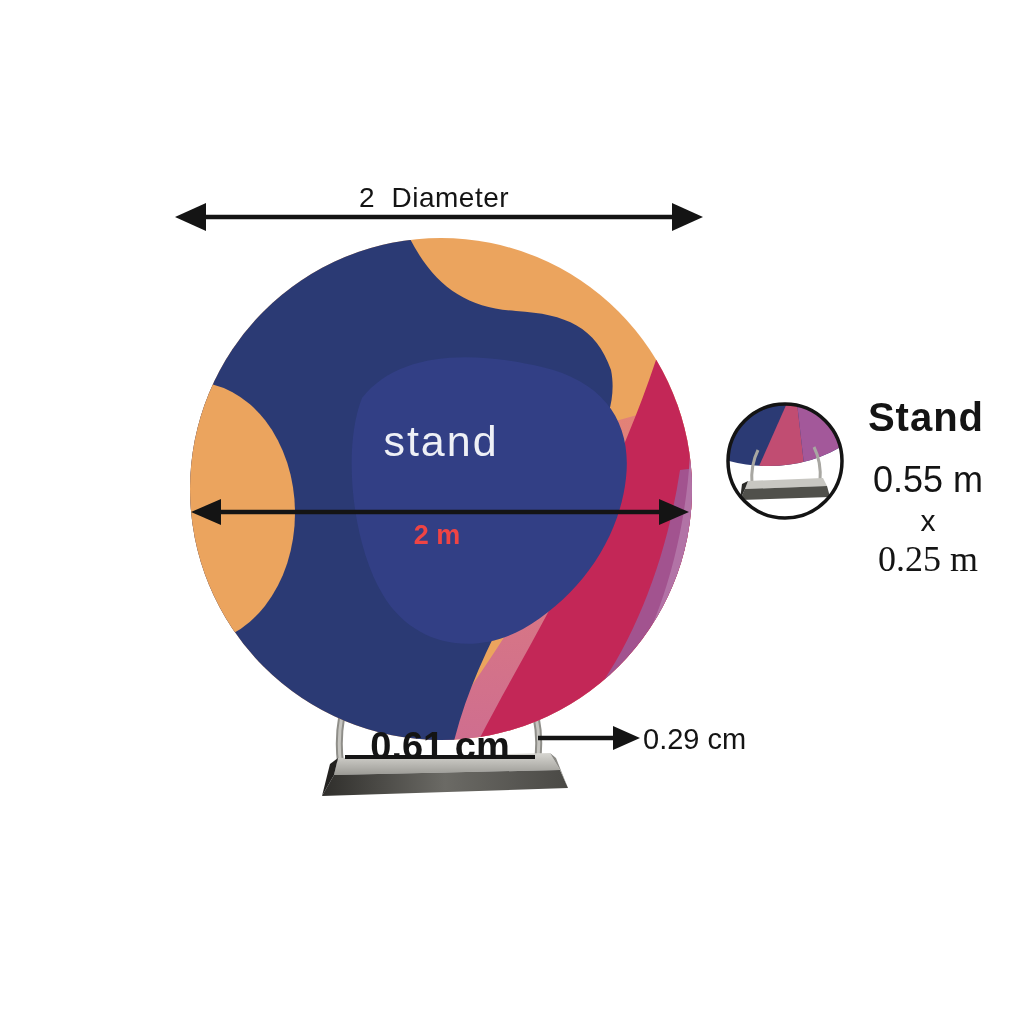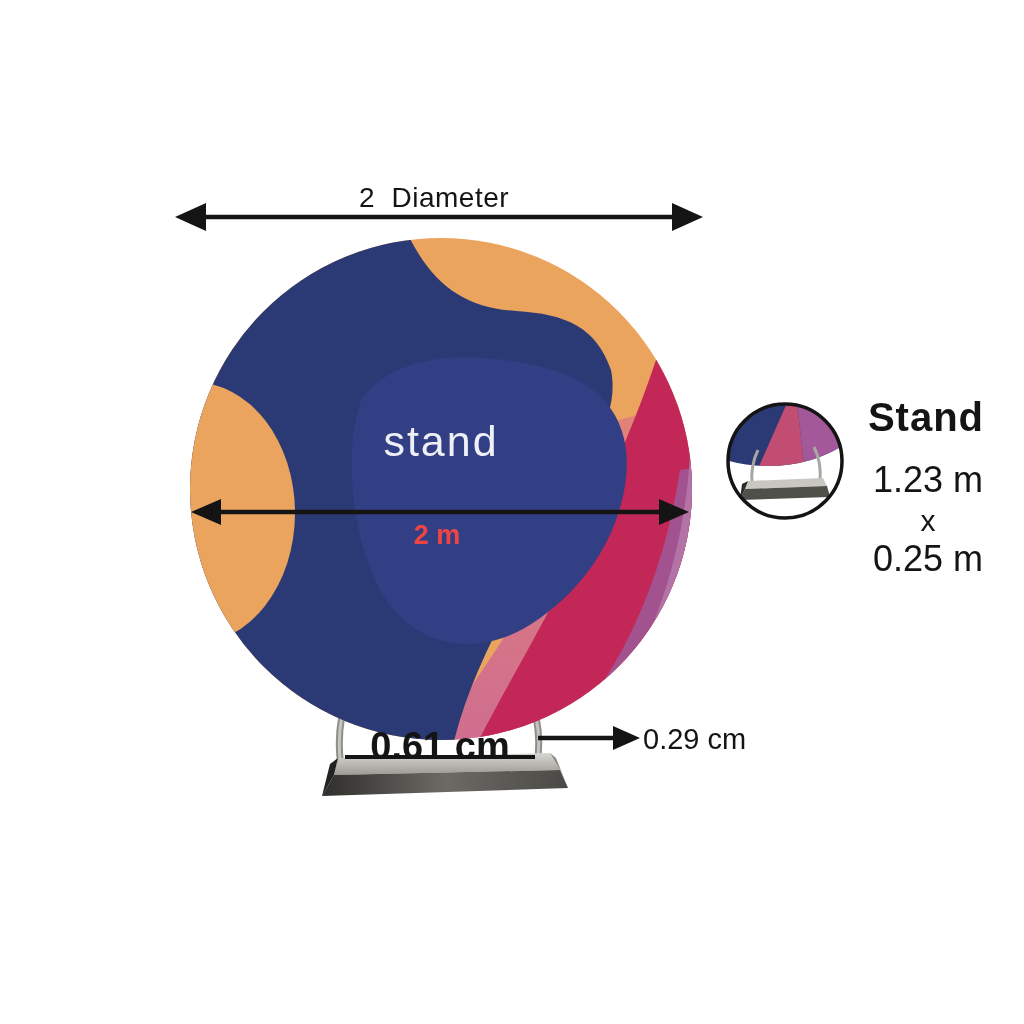--- a/index.html
+++ b/index.html
@@ -12,21 +12,21 @@
   .center{transform:translateX(-50%);text-align:center;}
   #top-dim-label{left:434px;top:184px;font-size:28px;font-weight:500;letter-spacing:.5px;}
   #backdrop-title{left:444px;top:369px;font-size:45px;font-weight:bold;color:#ffffff;letter-spacing:1px;}
   #backdrop-subtitle{left:441px;top:420px;font-size:43px;font-weight:400;color:#eef0f6;letter-spacing:2px;}
   #inner-width-label{left:437px;top:522px;font-size:27px;font-weight:bold;color:#ef4444;}
   #base-width-label{left:440px;top:727px;font-size:38px;font-weight:bold;}
   #base-depth-label{left:643px;top:725px;font-size:29px;font-weight:500;}
   #inset-heading{left:926px;top:397px;font-size:40px;font-weight:bold;letter-spacing:1px;}
   #inset-dim-h{left:928px;top:462px;font-size:36px;}
   #inset-dim-x{left:928px;top:506px;font-size:30px;}
-  #inset-dim-w{left:928px;top:541px;font-size:36px;}
+  #inset-dim-w{left:928px;top:541px;font-size:36px;font-family:Liberation Serif, serif;}
 </style>
 </head>
 <body>
 
 <div id="stage">
 
   <svg width="1024" height="1024" viewBox="0 0 1024 1024">
     <defs>
       <clipPath id="clip-main">
           <circle cx="441" cy="489" r="251"></circle>
@@ -116,16 +116,16 @@
       <circle cx="785" cy="461" r="57" fill="none" stroke="#141414" stroke-width="3.5"></circle>
     </g>
   </svg>
 
   <div class="lbl center" id="top-dim-label">2  Diameter</div>
   <div class="lbl center" id="backdrop-subtitle">stand</div>
   <div class="lbl center" id="inner-width-label">2 m</div>
   <div class="lbl center" id="base-width-label">0.61 cm</div>
   <div class="lbl" id="base-depth-label">0.29 cm</div>
   <div class="lbl center" id="inset-heading">Stand</div>
-  <div class="lbl center" id="inset-dim-h">1.23 m</div>
+  <div class="lbl center" id="inset-dim-h">0.55 m</div>
   <div class="lbl center" id="inset-dim-x">x</div>
   <div class="lbl center" id="inset-dim-w">0.25 m</div>
 </div>
 
 </body></html>

